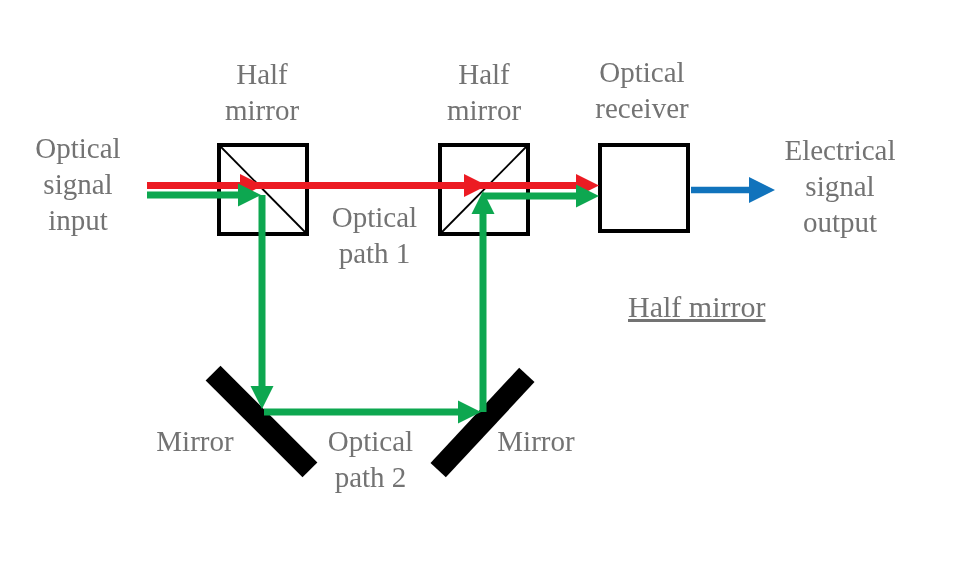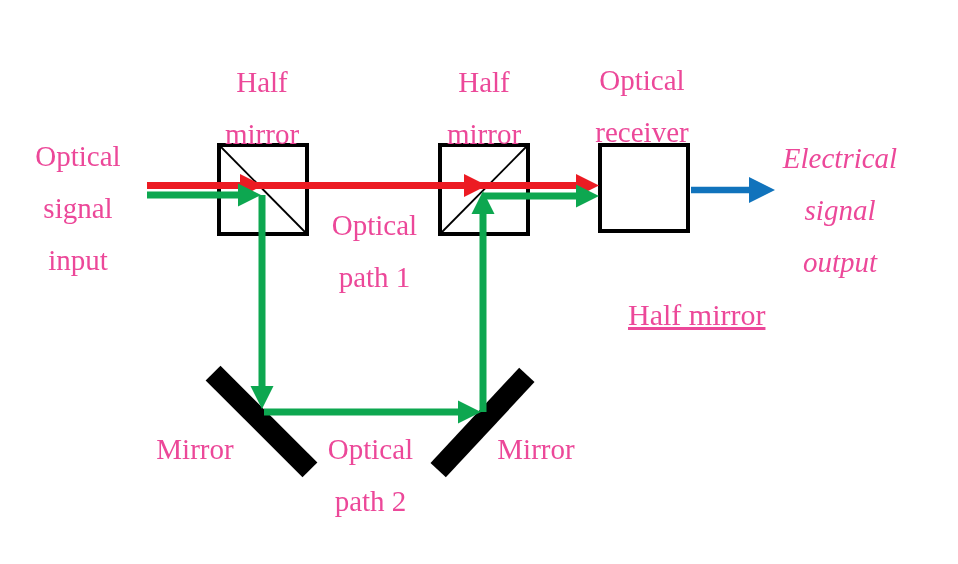--- a/index.html
+++ b/index.html
@@ -17,23 +17,23 @@
     color: #000000;
   }
   .diagram-svg {
     position: absolute;
     left: 0;
     top: 0;
   }
   .lbl {
     position: absolute;
     font-size: 29px;
-    line-height: 52px;
+    line-height: 36px;
     white-space: pre-line;
-    color: #ec4899;
+    color: #737373;
   }
   .center { text-align: center; }
   .note-title {
     font-size: 30px;
     text-decoration: underline;
     white-space: nowrap;
   }
   .note-body {
     font-size: 30px;
   }
@@ -92,19 +92,19 @@
   <div class="lbl center" style="left:302px; top:199px; width:145px;">Optical
 path 1</div>
 
   <div class="lbl center" style="left:298px; top:423px; width:145px;">Optical
 path 2</div>
 
   <div class="lbl center" style="left:135px; top:423px; width:120px;">Mirror</div>
 
   <div class="lbl center" style="left:476px; top:423px; width:120px;">Mirror</div>
 
-  <div class="lbl center" style="left:758px; top:132px; width:164px;font-style:italic;">Electrical
+  <div class="lbl center" style="left:758px; top:132px; width:164px;">Electrical
 signal
 output</div>
 
   <div class="lbl note-title" style="left:628px; top:289px;">Half mirror</div>
 
 </div>
 
 </body></html>

